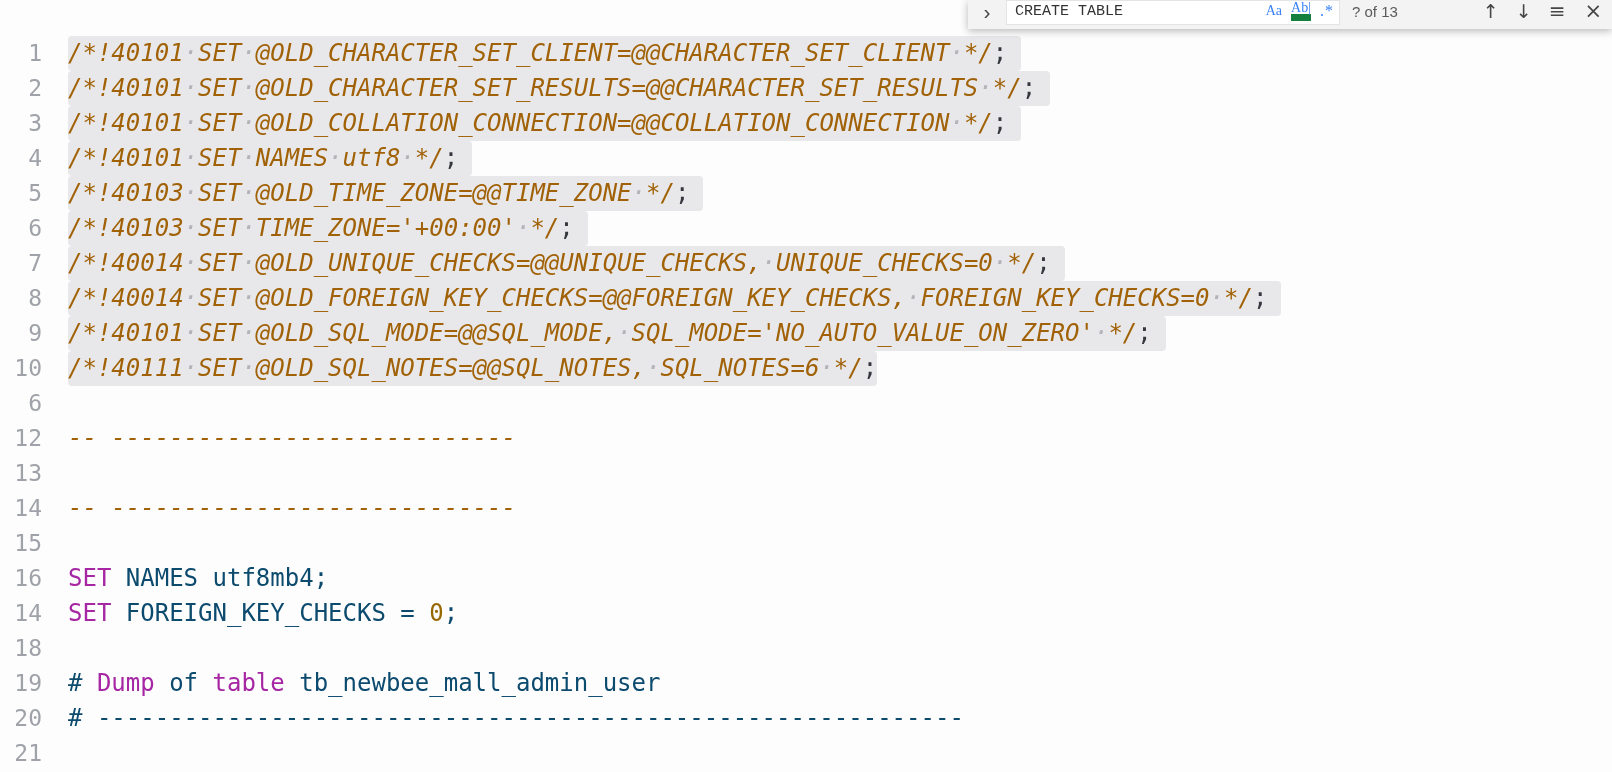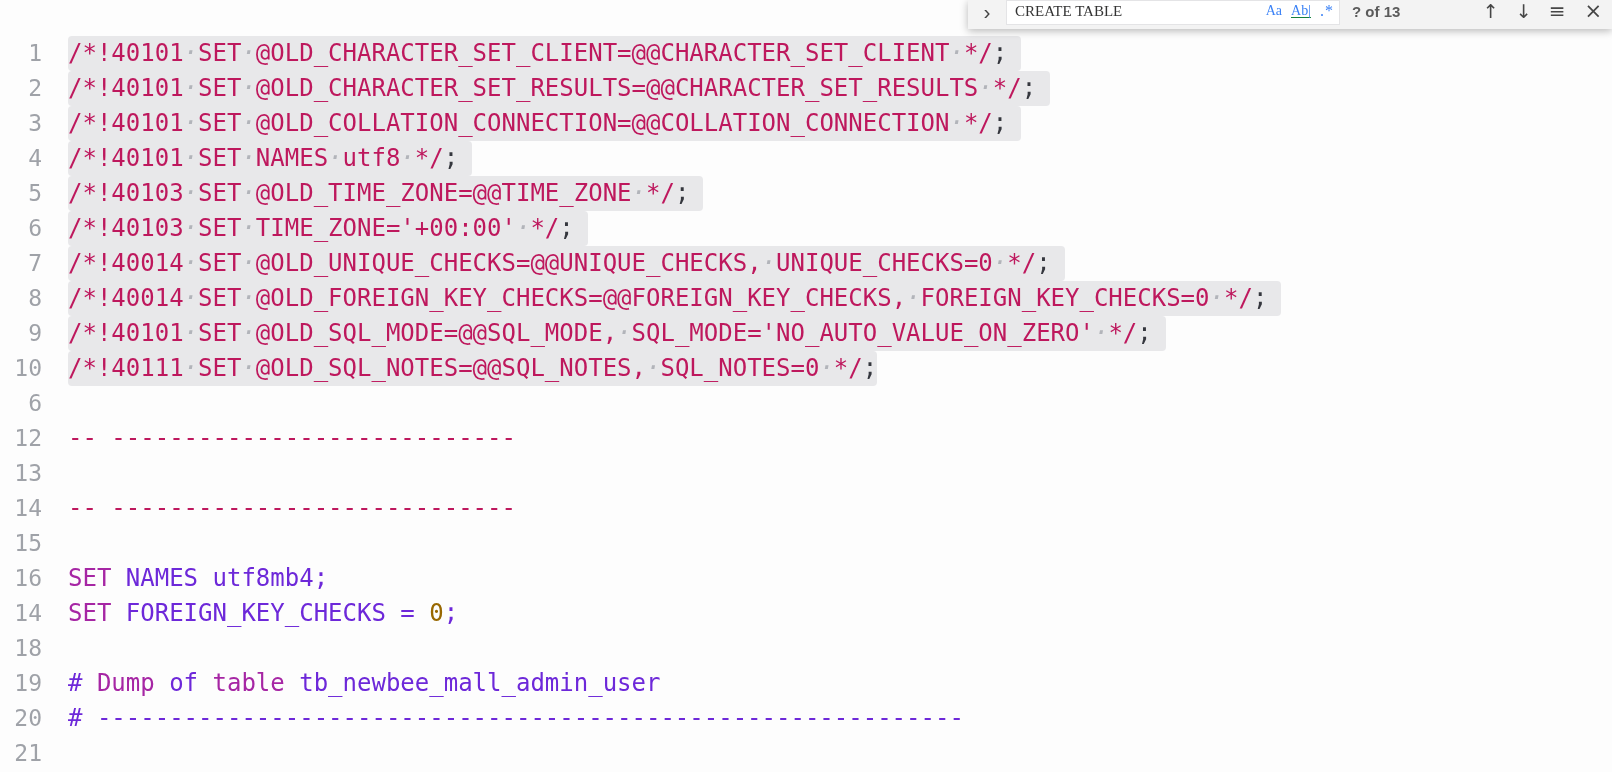--- a/index.html
+++ b/index.html
@@ -12,49 +12,49 @@
   
   .editor{position:absolute;inset:0;}
   #lines{padding-top:36px;}
   .line{display:flex;height:35px;line-height:35px;
         font-family:"DejaVu Sans Mono", monospace;font-size:24px;}
   .ln{width:42px;text-align:right;color:#9fa2a8;font-size:23px;flex:0 0 42px;
       user-select:none;}
   .code{white-space:pre;margin-left:26px;}
   .sel{display:inline-block;background:#e8e8ea;border-radius:4px;height:35px;}
   .sel.pad{padding-right:14px;}
-  .tk-c{color:#be185d;}
+  .tk-c{color:#a16207;font-style:italic;}
   .tk-w{color:#b2b4ba;font-style:italic;}
   .tk-p{color:#35373e;font-style:normal;}
-  .tk-t{color:#6d28d9;}
+  .tk-t{color:#0c4a6e;}
   .tk-k{color:#a626a4;}
   .tk-n{color:#986801;}
 
   
   .find-widget{
     position:absolute;top:0;right:0;width:644px;height:29px;
     background:#f3f3f3;box-sizing:border-box;
     box-shadow:0 2px 8px rgba(0,0,0,.28);
     display:flex;align-items:flex-start;padding:0 10px 0 8px;z-index:10;
   }
   .expand-btn{width:22px;height:23px;display:flex;align-items:center;justify-content:center;
     color:#424242;font-size:21px;cursor:pointer;}
   .find-input-box{
     background:#ffffff;border:1px solid #e4e4e6;height:25px;width:334px;
     margin-left:8px;display:flex;align-items:center;box-sizing:border-box;
   }
   .find-input-box input{
     border:none;outline:none;background:transparent;flex:1;min-width:0;
-    font-family:Liberation Serif, serif;font-size:15px;color:#333333;
+    font-family:Liberation Mono, monospace;font-size:15px;color:#333333;
     padding:0 0 3px 8px;
   }
   .toggle{flex:0 0 auto;color:#3b82f6;font-size:14px;margin:0 5px 3px 4px;cursor:pointer;font-family:Liberation Serif, serif;}
-  .toggle.ww{border-bottom:1px solid #15803d;line-height:13px;}
+  .toggle.ww{border-bottom:7px solid #15803d;line-height:13px;}
   .toggle.rx{font-size:16px;letter-spacing:1px;}
-  .results{font-size:15px;color:#5b5b5b;margin-left:12px;padding-top:3px;white-space:nowrap;font-weight:bold;}
+  .results{font-size:15px;color:#5b5b5b;margin-left:12px;padding-top:3px;white-space:nowrap;}
   .nav{margin-left:auto;display:flex;align-items:flex-start;padding-top:1px;}
   .nav .btn{color:#464646;font-size:19px;line-height:21px;margin-left:17px;cursor:pointer;
     font-family:"DejaVu Sans", "Liberation Sans", sans-serif;}
   .nav .btn.sel-icon{font-size:20px;}
   .nav .btn.close-icon{font-size:21px;margin-left:19px;}
 </style>
 </head>
 <body>
 
 <div class="editor">
@@ -110,21 +110,21 @@
       <div class="line">
         <div class="ln">8</div>
         <div class="code"><span class="sel pad"><span class="tk-c">/*!40014</span><span class="tk-w">·</span><span class="tk-c">SET</span><span class="tk-w">·</span><span class="tk-c">@OLD_FOREIGN_KEY_CHECKS=@@FOREIGN_KEY_CHECKS,</span><span class="tk-w">·</span><span class="tk-c">FOREIGN_KEY_CHECKS=0</span><span class="tk-w">·</span><span class="tk-c">*/</span><span class="tk-p">;</span></span></div>
       </div>
       <div class="line">
         <div class="ln">9</div>
         <div class="code"><span class="sel pad"><span class="tk-c">/*!40101</span><span class="tk-w">·</span><span class="tk-c">SET</span><span class="tk-w">·</span><span class="tk-c">@OLD_SQL_MODE=@@SQL_MODE,</span><span class="tk-w">·</span><span class="tk-c">SQL_MODE='NO_AUTO_VALUE_ON_ZERO'</span><span class="tk-w">·</span><span class="tk-c">*/</span><span class="tk-p">;</span></span></div>
       </div>
       <div class="line">
         <div class="ln">10</div>
-        <div class="code"><span class="sel"><span class="tk-c">/*!40111</span><span class="tk-w">·</span><span class="tk-c">SET</span><span class="tk-w">·</span><span class="tk-c">@OLD_SQL_NOTES=@@SQL_NOTES,</span><span class="tk-w">·</span><span class="tk-c">SQL_NOTES=0</span><span class="tk-w">·</span><span class="tk-c">*/</span><span class="tk-p">;</span></span></div>
+        <div class="code"><span class="sel"><span class="tk-c">/*!40111</span><span class="tk-w">·</span><span class="tk-c">SET</span><span class="tk-w">·</span><span class="tk-c">@OLD_SQL_NOTES=@@SQL_NOTES,</span><span class="tk-w">·</span><span class="tk-c">SQL_NOTES=6</span><span class="tk-w">·</span><span class="tk-c">*/</span><span class="tk-p">;</span></span></div>
       </div>
       <div class="line">
         <div class="ln">6</div>
         <div class="code"></div>
       </div>
       <div class="line">
         <div class="ln">12</div>
         <div class="code"><span class="tk-c">-- ----------------------------</span></div>
       </div>
       <div class="line">

